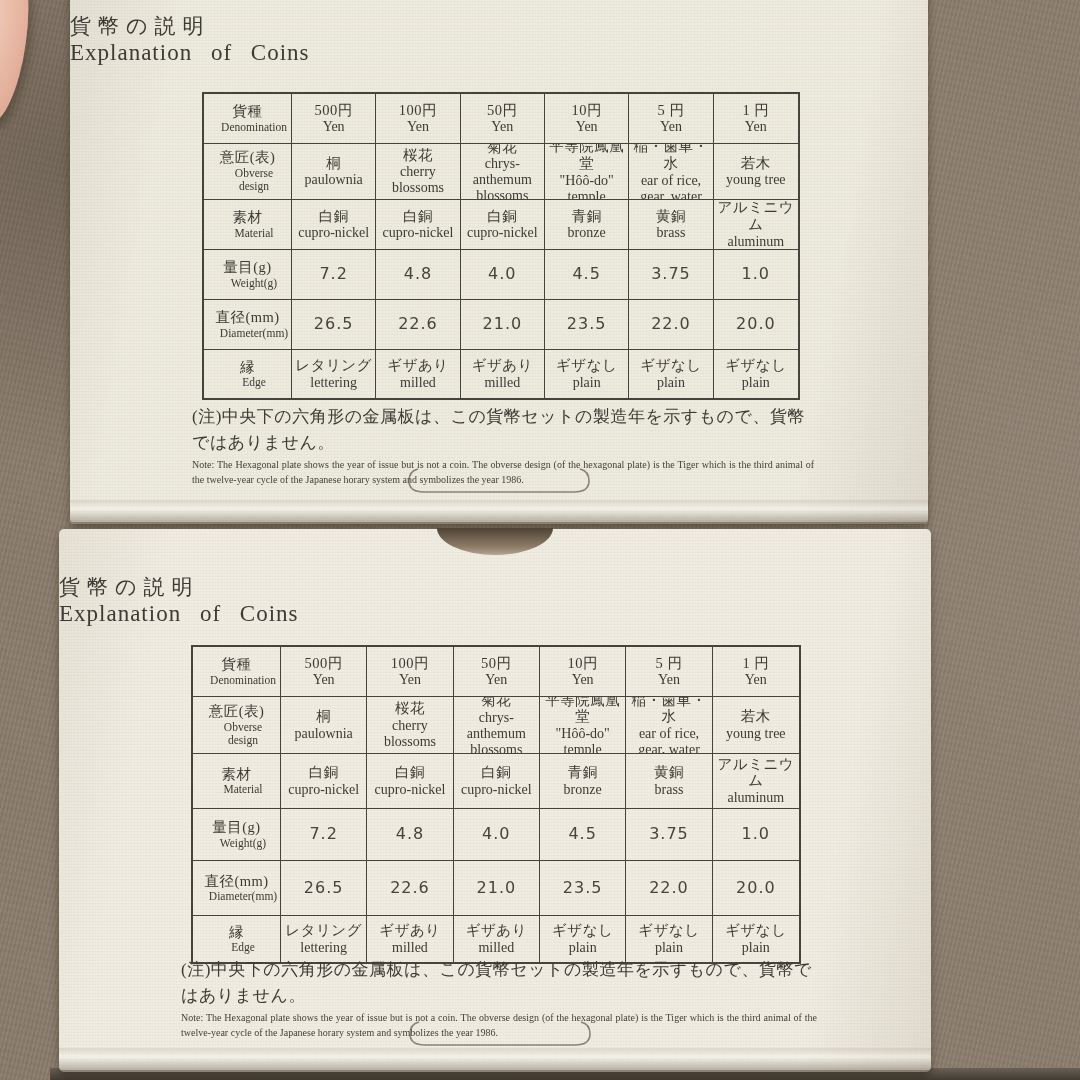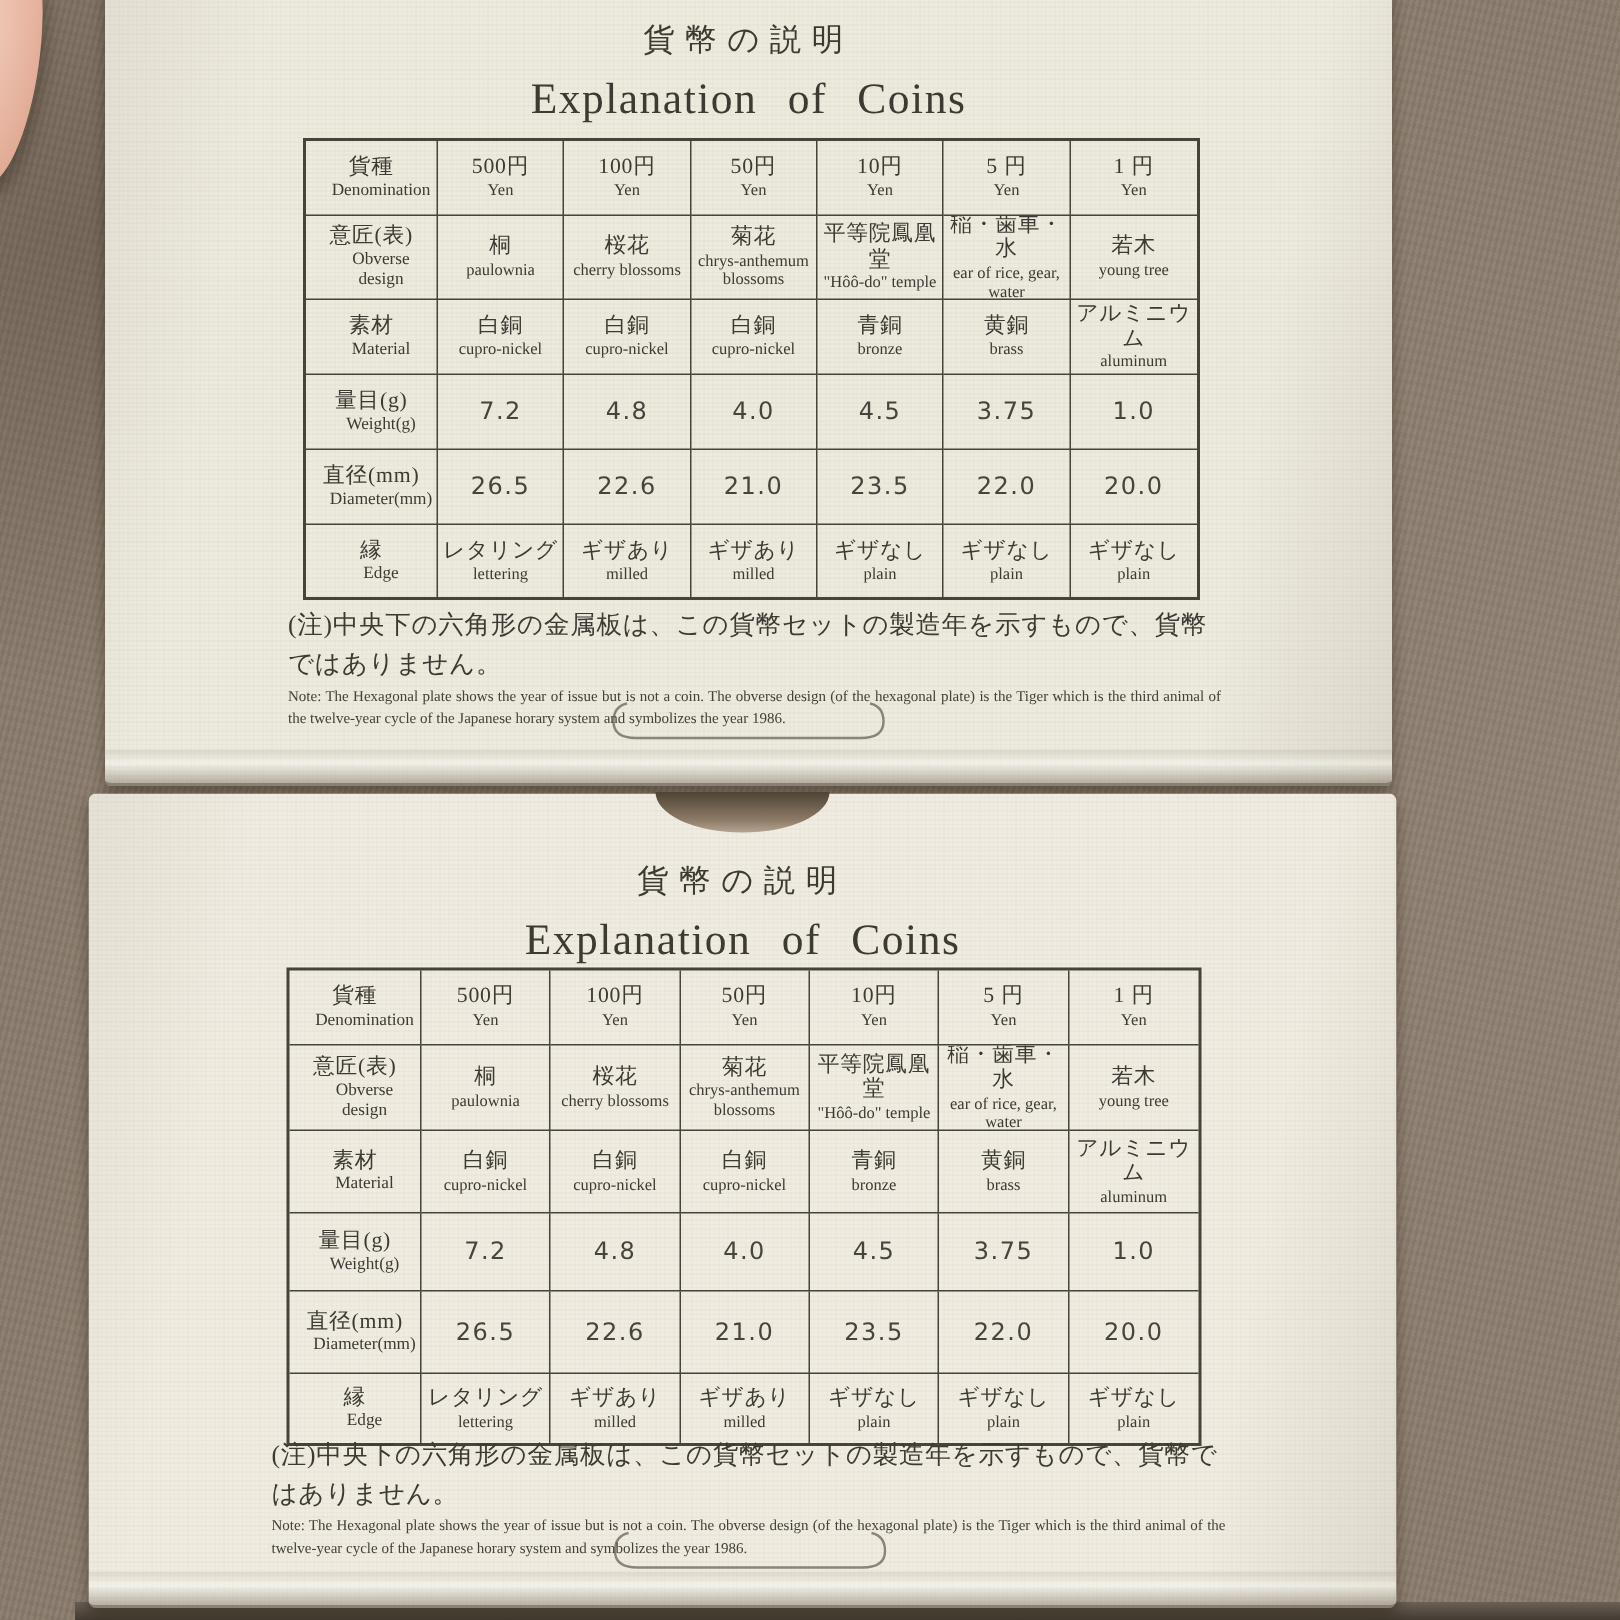--- a/index.html
+++ b/index.html
@@ -58,44 +58,44 @@
     border-bottom:2px solid rgba(70,58,45,.55);
     border-radius:0 0 4px 4px;
   }
 
   .notch{
     position:absolute;top:-1px;width:116px;height:27px;
     background:linear-gradient(#4f4335, #8d7c68 70%, #b4a590);
     border-radius:0 0 58px 58px / 0 0 27px 27px;
   }
 
-  .titles{position:absolute;width:100%;text-align:center;}
+  .titles{position:absolute;width:100%;text-align:left;}
   .title-jp{font-size:21px;letter-spacing:7px;font-weight:500;}
-  .title-en{font-size:29px;letter-spacing:1px;word-spacing:12px;margin-top:10px;}
+  .title-en{font-size:23px;letter-spacing:1px;word-spacing:12px;margin-top:0;}
 
   .coin-table{
     position:absolute;
     display:grid;
     grid-template-columns:88px repeat(6, 1fr);
     border:2px solid var(--line);
     background:transparent;
   }
   .t1{left:132px;top:104px;width:598px;grid-template-rows:50px 56px 50px 50px 50px 48px;}
   .t2{left:132px;top:116px;width:610px;grid-template-rows:50px 57px 55px 52px 55px 46px;}
 
   .cell{
     border-right:1px solid var(--line);
     border-bottom:1px solid var(--line);
     display:flex;flex-direction:column;align-items:center;justify-content:center;
     text-align:center;line-height:1.15;padding:1px 2px;overflow:hidden;
   }
   .cell:nth-child(7n){border-right:none;}
   .cell:nth-last-child(-n+7){border-bottom:none;}
   .cell .l1{font-size:14.5px;letter-spacing:.5px;}
-  .cell .l2{font-size:11px;margin-top:1px;}
+  .cell .l2{font-size:14px;margin-top:1px;}
   .cell .num{font-family:"DejaVu Sans","Liberation Sans",sans-serif;font-size:16px;letter-spacing:1px;color:#46443d;}
   .label-cell .l1{font-size:14.5px;}
   .label-cell .l2{font-size:11.5px;padding-left:13px;}
 
   .note{position:absolute;line-height:1.5;}
   .n1{left:122px;top:416px;width:622px;}
   .n2{left:122px;top:428px;width:636px;}
   .note-jp{font-size:17px;letter-spacing:.5px;}
   .note-en{font-size:10px;text-align:justify;margin-top:2px;color:#43413a;}
 

